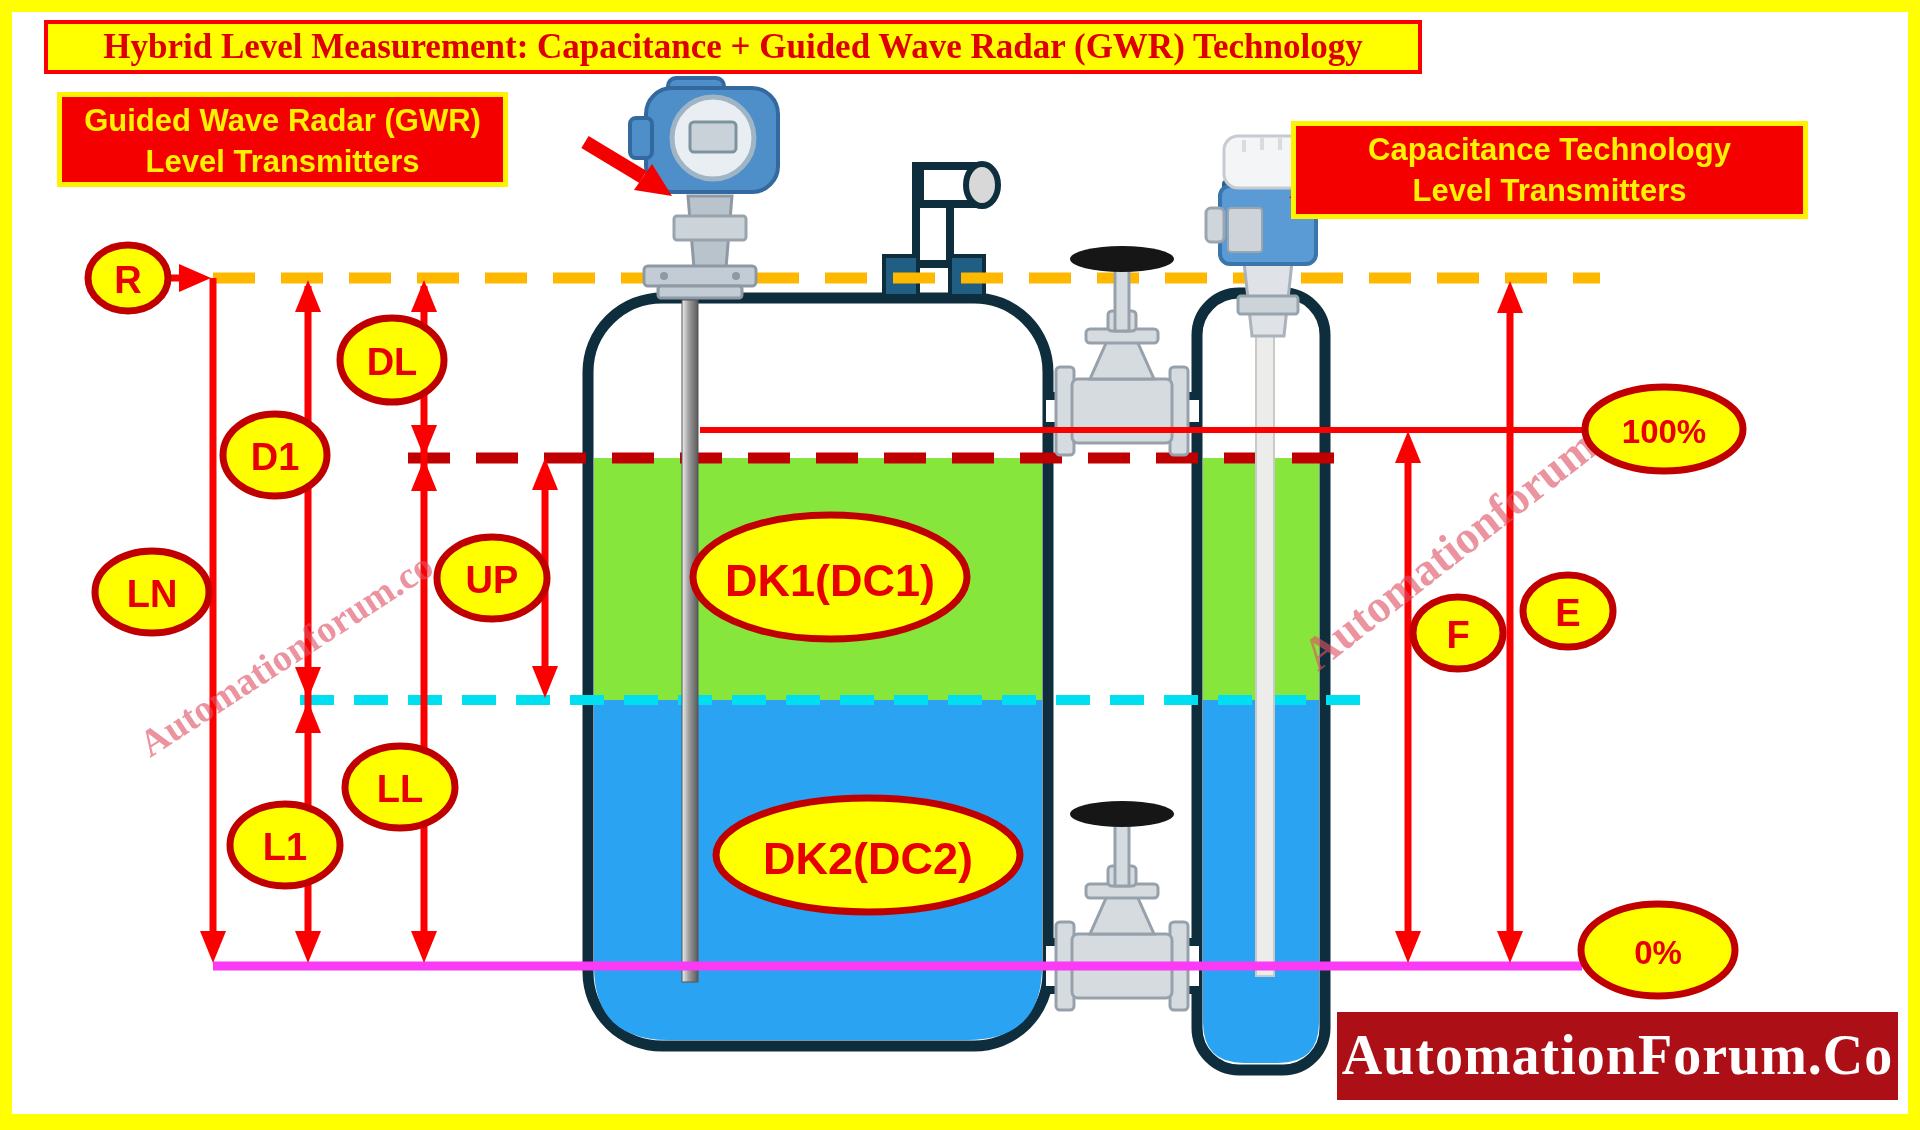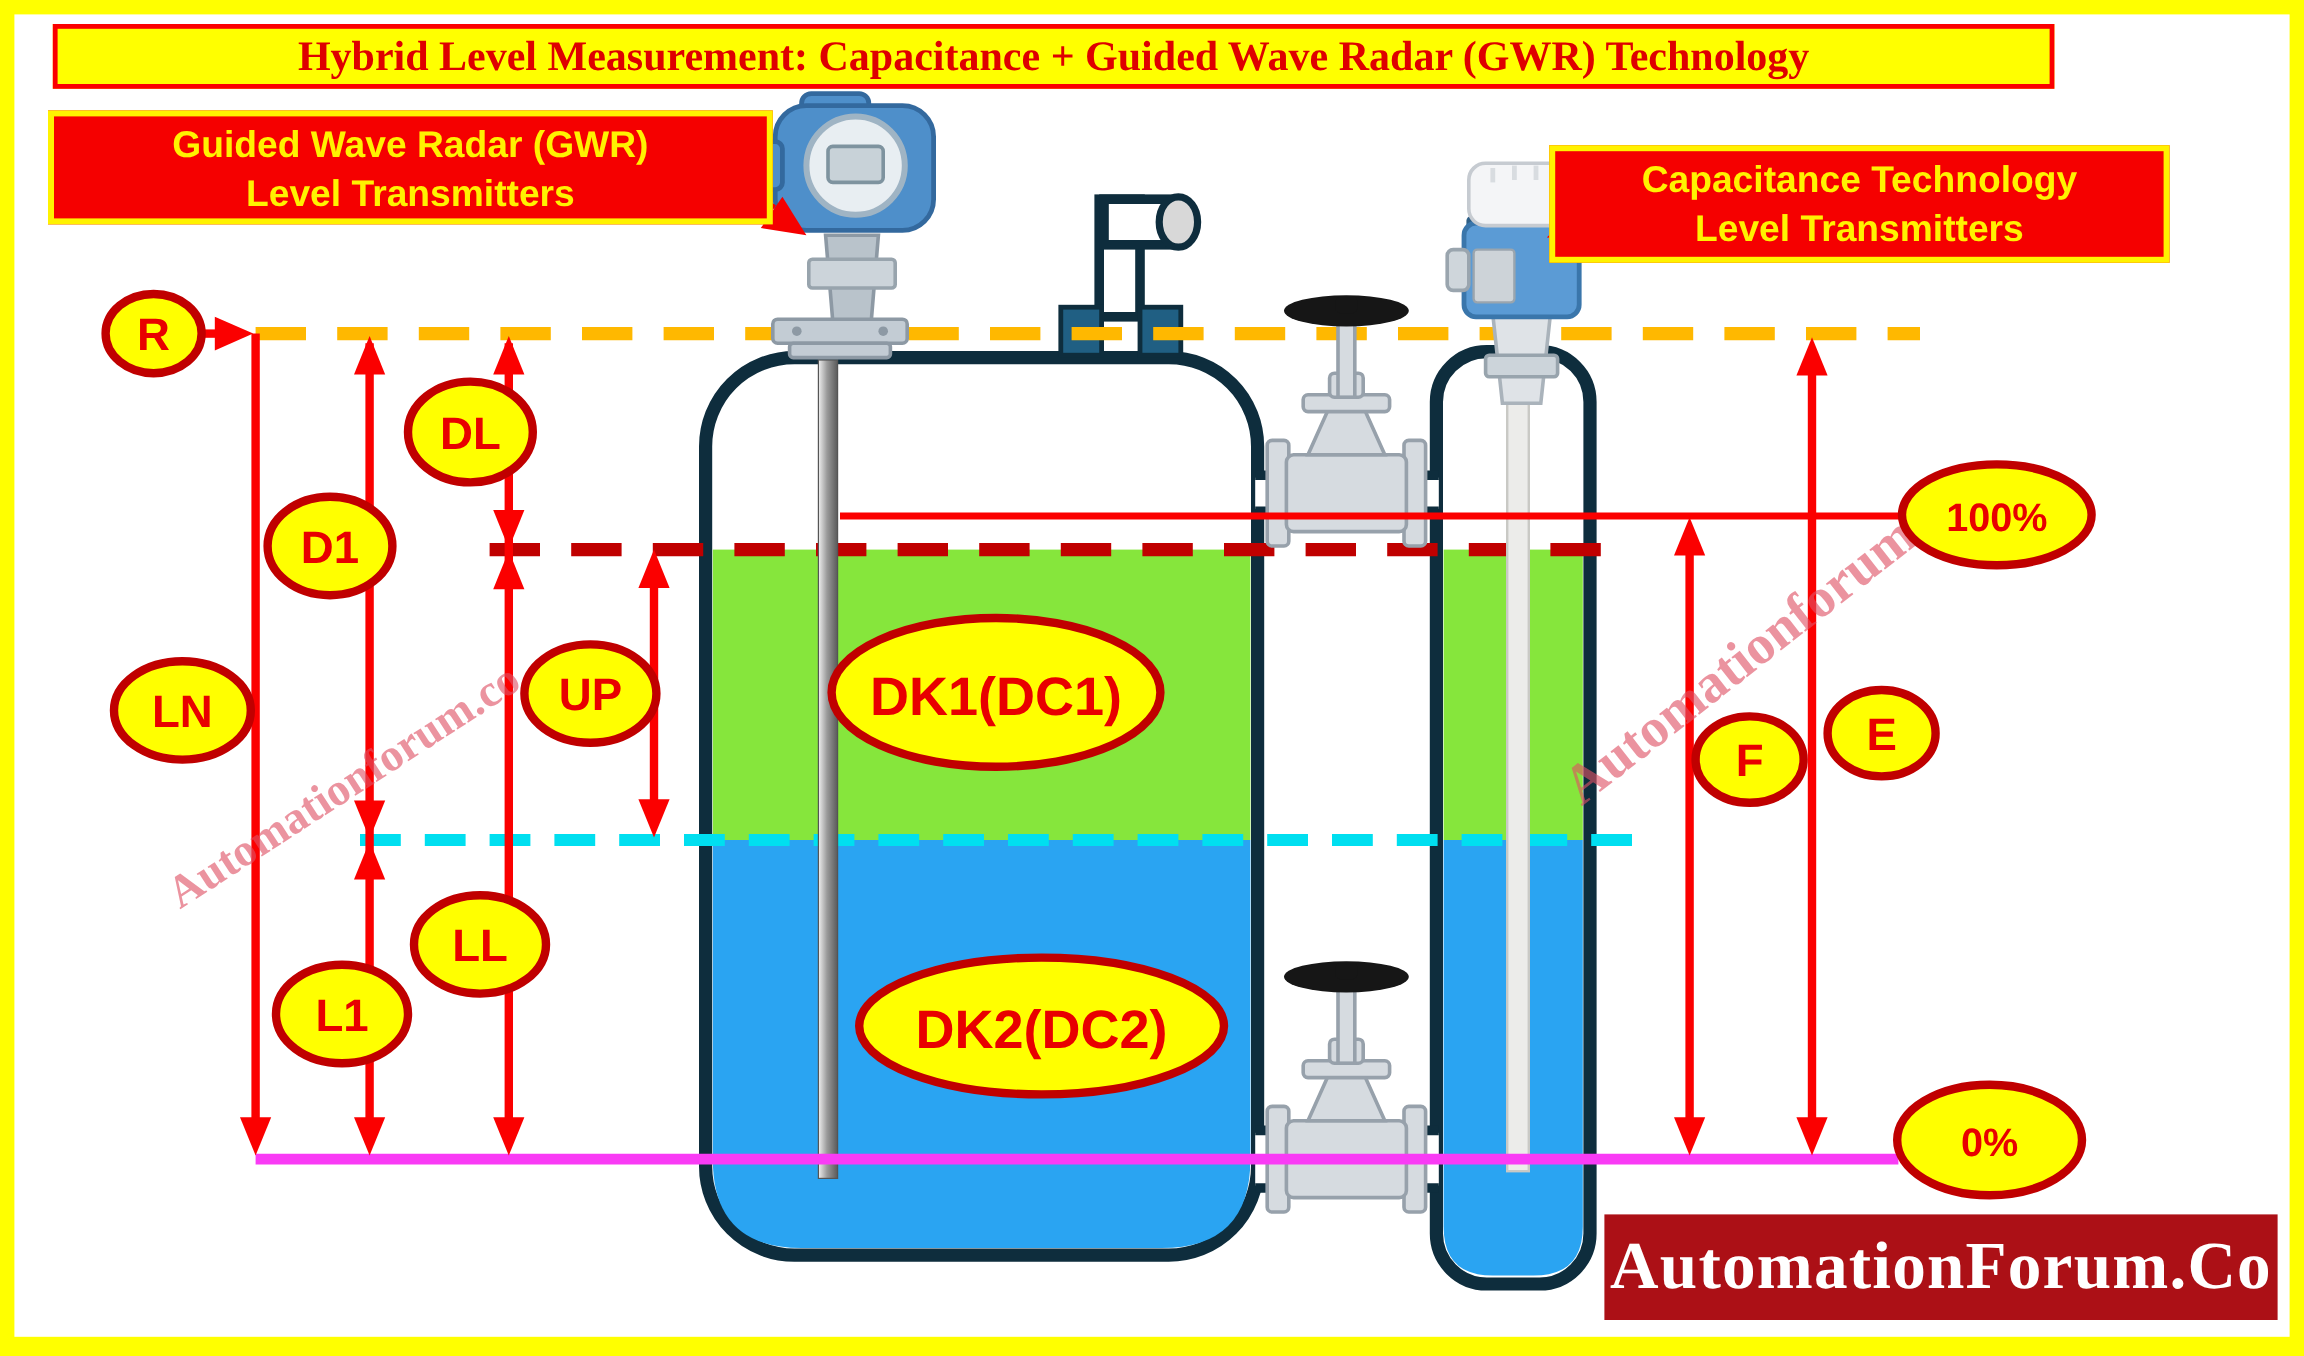--- a/index.html
+++ b/index.html
@@ -1,25 +1,25 @@
 <!DOCTYPE html>
 <html><head>
 <meta charset="utf-8">
 <style>
   html,body{margin:0;padding:0;background:#888;}
   #stage{position:relative;width:1920px;height:1130px;background:#FFFF00;overflow:hidden;
          font-family:"Liberation Sans",sans-serif;}
   #paper{position:absolute;left:12px;top:12px;right:12px;bottom:16px;background:#ffffff;}
   svg{position:absolute;left:0;top:0;z-index:1;}
   .hbox{position:absolute;z-index:2;box-sizing:border-box;text-align:center;}
-  #title-bar{left:44px;top:20px;width:1668px;height:54px;background:#FFFF00;border:4px solid #FB0000;
+  #title-bar{left:44px;top:20px;width:1378px;height:54px;background:#FFFF00;border:4px solid #FB0000;
       color:#DE0000;font-family:"Liberation Serif",serif;font-weight:bold;font-size:35px;line-height:46px;}
   .callout{background:#F50000;border:5px solid #FFF200;color:#FFF200;font-weight:bold;
       font-size:31px;line-height:41px;padding-top:3px;}
-  #gwr-callout{left:40px;top:92px;width:604px;height:95px;}
+  #gwr-callout{left:57px;top:92px;width:451px;height:95px;}
   #cap-callout{left:1291px;top:121px;width:517px;height:98px;}
   #logo{left:1337px;top:1012px;width:561px;height:88px;background:#AC1016;color:#ffffff;
       font-family:"Liberation Serif",serif;font-weight:bold;font-size:56px;line-height:86px;letter-spacing:1px;}
   text{font-family:"Liberation Sans",sans-serif;font-weight:bold;}
   .dimtxt{fill:#E80000;font-size:38px;}
   .pcttxt{fill:#E80000;font-size:33px;}
   .dktxt{fill:#E80000;font-size:45px;}
   .wm{font-family:"Liberation Serif",serif;fill:rgba(222,80,100,0.62);font-weight:bold;}
   .dimline{stroke:#FB0000;stroke-width:7;fill:none;}
   .arrow{fill:#FB0000;stroke:none;}

